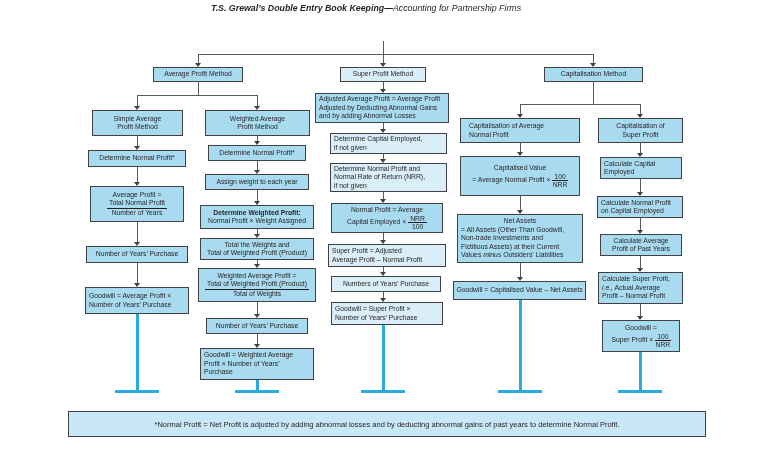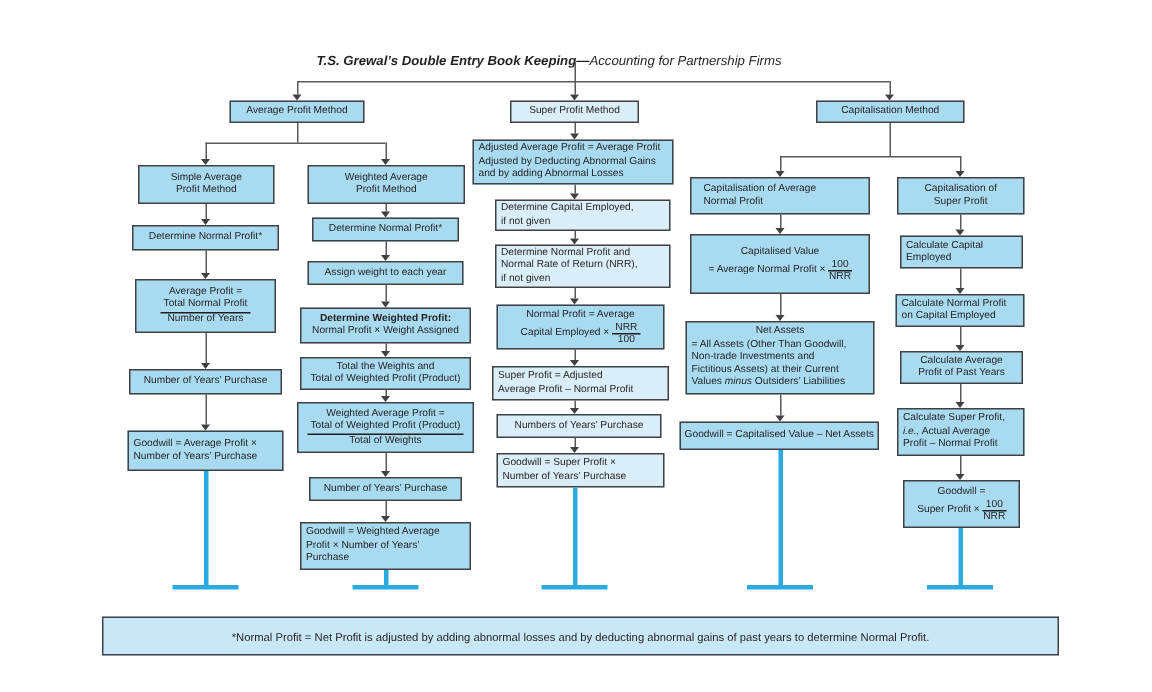--- a/index.html
+++ b/index.html
@@ -1,18 +1,18 @@
 <!DOCTYPE html>
 <html><head>
 <meta charset="utf-8">
 <style>
   html,body{margin:0;padding:0;background:#ffffff;}
   #page{position:relative;width:768px;height:461px;background:#ffffff;
         font-family:"Liberation Sans", sans-serif;color:#231f20;overflow:hidden;}
-  .doc-title{position:absolute;top:3px;left:0;width:732px;text-align:center;font-size:8.8px;margin-top:32px;}
+  .doc-title{position:absolute;top:3px;left:0;width:732px;text-align:center;font-size:8.8px;}
   .tb{font-weight:bold;font-style:italic;}
   .ti{font-style:italic;}
   .box{position:absolute;box-sizing:border-box;background:#a9dbf0;border:1.2px solid #414042;
        display:flex;flex-direction:column;justify-content:center;align-items:center;
        text-align:center;font-size:6.8px;line-height:1.24;padding:2px 3px;}
   .box span{white-space:nowrap;}
   .light{background:#d9eef8;}
   .leftal{align-items:flex-start;text-align:left;}
   .root{background:#8fd3f0;border:1.4px solid #3596c6;font-weight:bold;font-size:8.4px;letter-spacing:0.2px;}
   .bld{font-weight:bold;}

